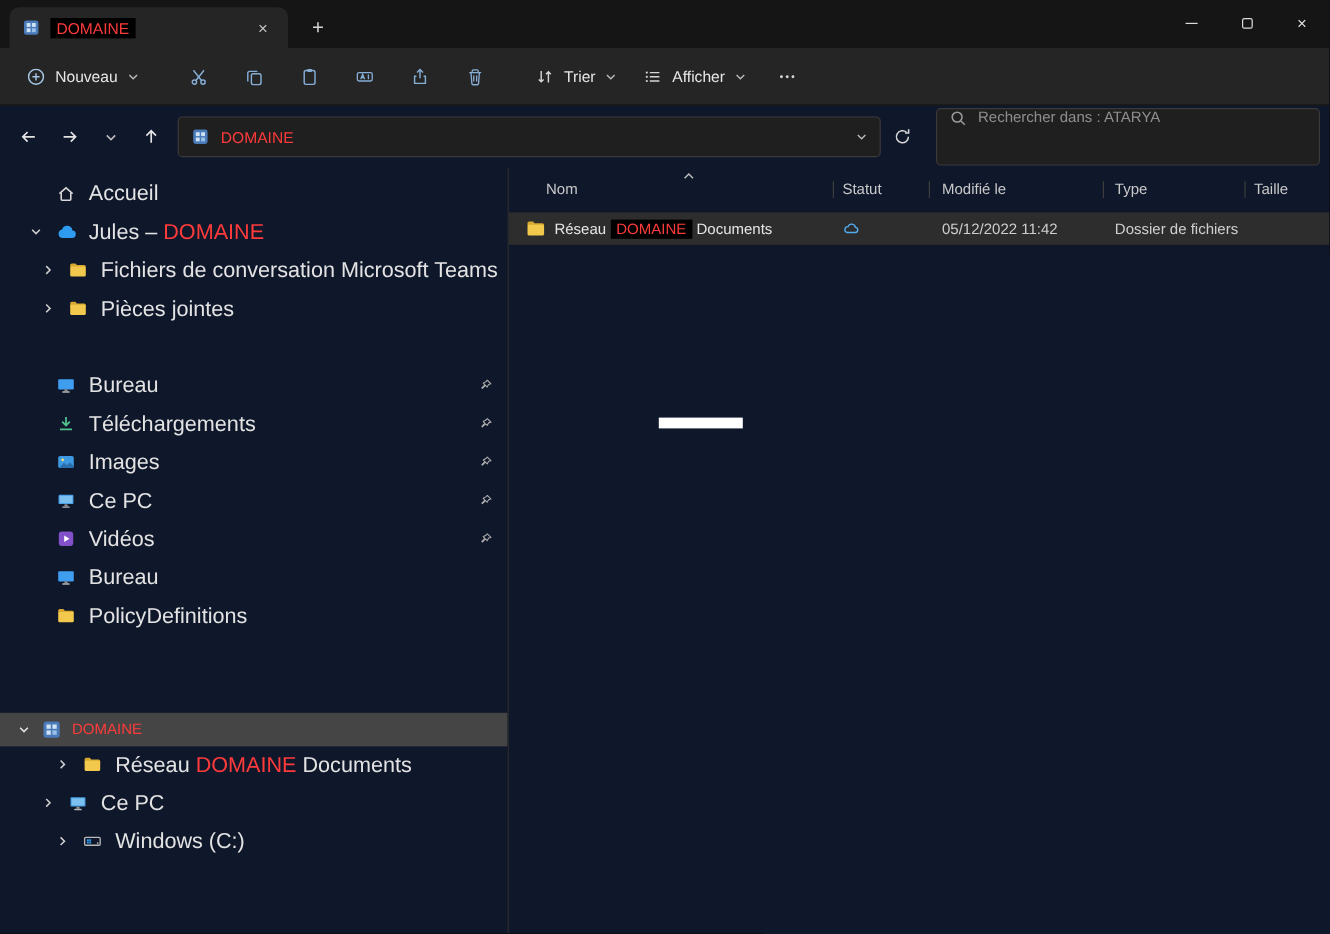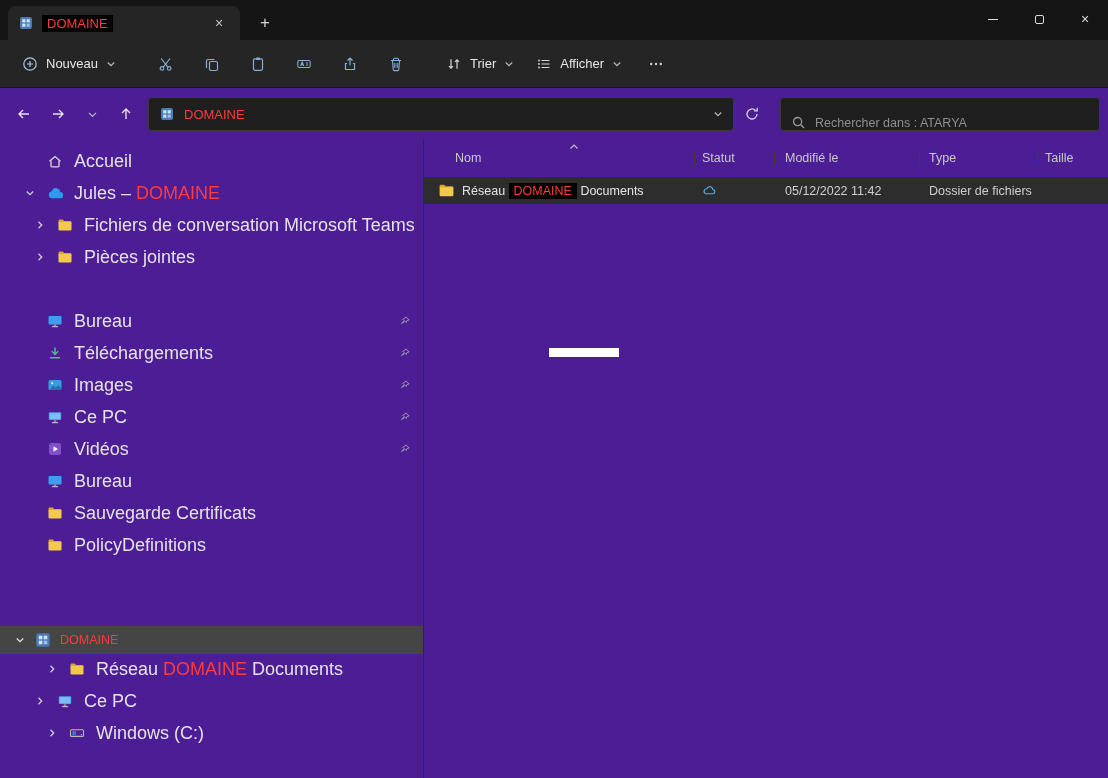--- a/index.html
+++ b/index.html
@@ -1,19 +1,19 @@
 <!DOCTYPE html>
 <html><head>
 <meta charset="utf-8">
 <style>
   * { margin:0; padding:0; box-sizing:border-box; }
   html,body { background:#0d0d0d; }
   .win {
     position:relative; width:1108px; height:778px; overflow:hidden;
-    background:#4c1d95; color:#e6e6e6;
+    background:#0f172a; color:#e6e6e6;
     font-family:"Liberation Sans", sans-serif; font-size:13px;
   }
   button { background:transparent; border:none; color:inherit; font:inherit; cursor:default;justify-content:flex-end; }
 
   
   .titlebar { position:absolute; top:0; left:0; right:0; height:40px; background:#151515; display:flex; align-items:flex-end; }
   .tab { position:relative; margin-left:8px; width:232px; height:34px; background:#252525; border-radius:8px 8px 0 0; display:flex; align-items:center; padding:0 10px; gap:8px; }
   .patch { background:#000; padding:1px 5px; }
   .red { color:#ff3b3b; }
   .tab-close { margin-left:auto; width:22px; height:22px; display:flex; align-items:center; justify-content:center; color:#c2c2c2; font-size:14px; border-radius:4px; }
@@ -28,21 +28,21 @@
   .cbtn { display:flex; align-items:center; gap:8px; height:34px; padding:0 10px; border-radius:4px; color:#e6e6e6; font-size:13px; }
   .icon-btn { width:44px; height:34px; display:flex; align-items:center; justify-content:center; border-radius:4px; }
   .grp-gap { width:14px; }
   .ico { display:inline-flex; align-items:center; justify-content:center; }
 
   
   .navbar { position:absolute; top:88px; left:0; right:0; height:52px; display:flex; align-items:center; padding:0 8px; gap:2px; }
   .nav-btn { width:32px; height:32px; display:flex; align-items:center; justify-content:center; border-radius:4px; }
   .addressbar { display:flex; align-items:center; gap:9px; height:34px; width:586px; margin-left:4px; padding:0 10px; border:1px solid #3a3a3a; border-radius:4px; background:#1f1f1f; }
   .addr-chevron { margin-left:auto; }
-  .searchbox { margin-left:10px; flex:1; height:34px; border:1px solid #3a3a3a; border-radius:4px; background:#1f1f1f; display:flex; align-items:flex-end; gap:9px; padding:0 10px; }
+  .searchbox { margin-left:10px; flex:1; height:48px; border:1px solid #3a3a3a; border-radius:4px; background:#1f1f1f; display:flex; align-items:flex-start; gap:9px; padding:0 10px; }
   .searchbox input { flex:1; background:transparent; border:none; outline:none; color:#e6e6e6; font:inherit; font-size:12.5px; }
   .searchbox input::placeholder { color:#8f8f8f; }
 
   
   .bodyarea { position:absolute; top:140px; left:0; right:0; bottom:0; display:flex; }
   .sidebar { width:424px; border-right:1px solid #2c2c2c; padding-top:6px; overflow:hidden; }
   .srow { display:flex; align-items:center; height:30px; margin:0 4px 2px 16px; padding-left:8px; gap:10px; font-size:18px; color:#e3e3e3; border-radius:4px; }
   .srow.indent1 { padding-left:18px; }
   .srow.indent2 { padding-left:30px; }
   .chev { width:12px; display:flex; justify-content:center; flex:0 0 12px; }
@@ -425,30 +425,20 @@
         <span class="sicon ico">
           <svg width="16" height="16" viewBox="0 0 16 16">
               <rect x="1.5" y="3" width="13" height="8.5" rx="1" fill="#3f9ef0"></rect>
               <rect x="6.7" y="11.5" width="2.6" height="1.6" fill="#8f8f8f"></rect>
               <rect x="4.8" y="13.1" width="6.4" height="1.2" rx="0.6" fill="#b5b5b5"></rect>
             </svg>
         </span>
         <span>Bureau</span>
       </div>
 
-      <div class="srow">
-        <span class="chev"></span>
-        <span class="sicon ico">
-          <svg width="16" height="16" viewBox="0 0 16 16">
-              <path d="M1.5 3.8c0-.7.6-1.3 1.3-1.3h3l1.3 1.4h6.1c.7 0 1.3.6 1.3 1.3v.8H1.5z" fill="#d9a832"></path>
-              <rect x="1.5" y="5" width="13" height="8.5" rx="1.3" fill="#f2c94c"></rect>
-            </svg>
-        </span>
-        <span>Sauvegarde Certificats</span>
-      </div>
 
       <div class="srow">
         <span class="chev"></span>
         <span class="sicon ico">
           <svg width="16" height="16" viewBox="0 0 16 16">
               <path d="M1.5 3.8c0-.7.6-1.3 1.3-1.3h3l1.3 1.4h6.1c.7 0 1.3.6 1.3 1.3v.8H1.5z" fill="#d9a832"></path>
               <rect x="1.5" y="5" width="13" height="8.5" rx="1.3" fill="#f2c94c"></rect>
             </svg>
         </span>
         <span>PolicyDefinitions</span>

